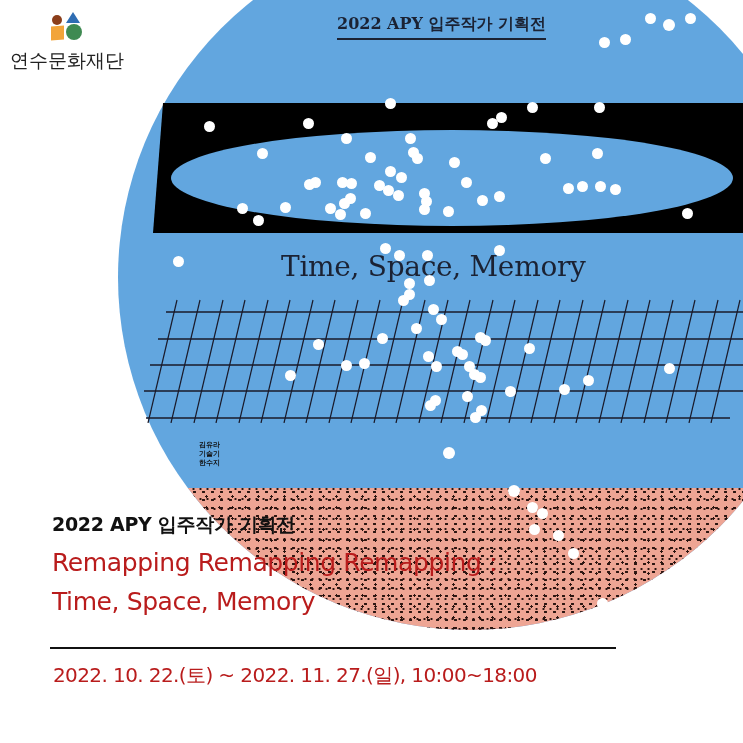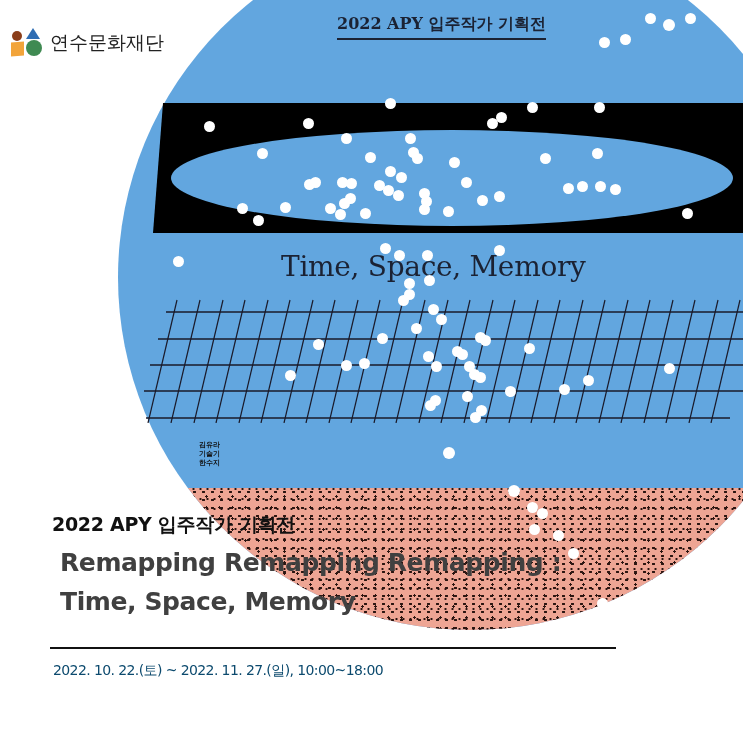--- a/index.html
+++ b/index.html
@@ -10,21 +10,21 @@
   .pink-band { position:absolute; left:0; top:563px; width:100%; height:200px;
     background-color:#eea594;
     background-image:
       radial-gradient(circle, #2a1410 1.1px, transparent 1.5px),
       radial-gradient(circle, #2a1410 1px, transparent 1.4px),
       radial-gradient(circle, #2a1410 0.9px, transparent 1.3px);
     background-size: 9px 8px, 13px 11px, 7px 10px;
     background-position: 0 0, 4px 3px, 2px 6px;
   }
 
-  .logo { position:absolute; left:10px; top:28px; display:flex; align-items:center; gap:6px; }
+  .logo { position:absolute; left:10px; top:12px; display:flex; align-items:center; gap:6px;flex-direction:column; }
   .logo-mark { position:relative; width:34px; height:30px; }
   .lm-brown { position:absolute; left:2px; top:3px; width:10px; height:10px; border-radius:50%; background:#8b3e1a; }
   .lm-tri { position:absolute; left:16px; top:0; width:0; height:0; border-left:7px solid transparent; border-right:7px solid transparent; border-bottom:11px solid #2f6db3; }
   .lm-sq { position:absolute; left:1px; top:14px; width:13px; height:14px; background:#f2a43a; transform:skewY(-4deg); }
   .lm-green { position:absolute; left:16px; top:12px; width:16px; height:16px; border-radius:50%; background:#3f8a52; }
   .logo-text { font-size:19px; color:#222; letter-spacing:0px; font-weight:normal; }
 
   .top-sub { position:absolute; left:337px; top:14px; font-family:"DejaVu Serif", serif; font-weight:bold; font-size:16px; color:#1b2233; border-bottom:2px solid #1b2233; padding-bottom:3px; }
   .remap-head { position:absolute; left:154px; top:52px; font-family:"DejaVu Sans", sans-serif; font-size:27.5px; color:#1b2233; white-space:nowrap; letter-spacing:-0.3px; }
 
@@ -37,23 +37,23 @@
 
   .artists { position:absolute; left:191px; top:441px; display:flex; align-items:center; white-space:nowrap; color:#111; }
   .artists .main { font-family:"DejaVu Serif", serif; font-weight:bold; font-size:25px; letter-spacing:-0.4px; }
   .artists .members { display:flex; flex-direction:column; font-size:7px; line-height:9px; margin:0 6px 0 8px; font-weight:bold; }
   .artists .rest { font-family:"DejaVu Sans", sans-serif; font-weight:bold; font-size:25px; letter-spacing:-0.5px; }
 
   .dot { position:absolute; border-radius:50%; background:#fff; }
 
   .info { position:absolute; left:52px; top:512px; }
   .info-sub { font-size:19px; color:#111; font-weight:bold; letter-spacing:-0.3px; }
-  .info-title { font-size:25px; color:#404040; font-weight:bold; line-height:39px; margin-top:5px; white-space:nowrap; letter-spacing:-0.4px;margin-left:8px; }
+  .info-title { font-size:25px; color:#b91c1c; font-weight:normal; line-height:39px; margin-top:5px; white-space:nowrap; letter-spacing:-0.4px; }
   .rule { position:absolute; left:50px; top:647px; width:566px; height:2px; background:#111; }
-  .dates { position:absolute; left:53px; top:662px; font-size:14px; color:#0c4a6e; letter-spacing:-0.6px; white-space:nowrap; }
+  .dates { position:absolute; left:53px; top:662px; font-size:20px; color:#b91c1c; letter-spacing:-0.6px; white-space:nowrap; }
 
   .apy { position:absolute; left:624px; top:690px; width:120px; height:45px; }
   .apy-mark { position:absolute; left:0; top:0; }
   .apy-word { position:absolute; left:67px; top:9px; font-size:17px; font-weight:bold; color:#111; letter-spacing:1px; }
   .apy-small { position:absolute; left:67px; top:30px; font-size:4px; line-height:5px; color:#333; white-space:nowrap; }
 </style>
 </head>
 <body>
 
 <div class="stage">

